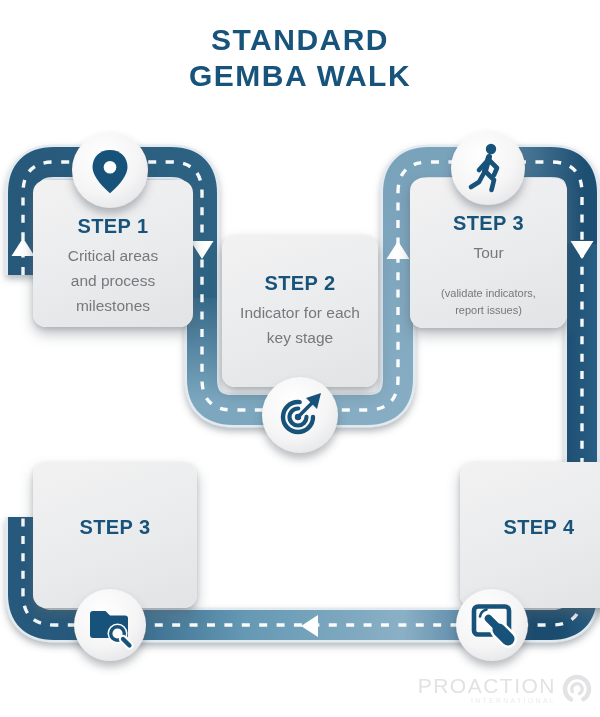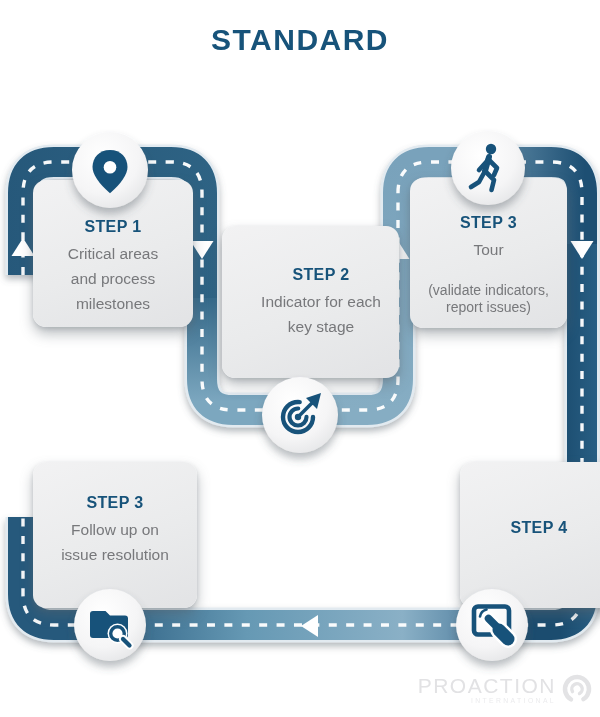--- a/index.html
+++ b/index.html
@@ -15,27 +15,27 @@
   }
   
   .card{
     position:absolute;border-radius:13px;
     background:linear-gradient(160deg,#f2f2f3 0%,#eaebec 55%,#e2e3e5 100%);
     box-shadow:0 7px 13px rgba(96,104,112,.42),0 2px 4px rgba(96,104,112,.22);
     display:flex;flex-direction:column;justify-content:center;align-items:center;
     text-align:center;z-index:2;
   }
   .card-1{left:33px;top:180px;width:160px;height:147px;padding-top:26px;box-sizing:border-box;}
-  .card-2{left:222px;top:226px;width:156px;height:152px;padding-left:21px;}
+  .card-2{left:222px;top:235px;width:156px;height:152px;}
   .card-3{left:410px;top:178px;width:157px;height:150px;padding-top:24px;box-sizing:border-box;}
   .card-4{left:432px;top:462px;width:158px;height:146px;padding-bottom:10px;box-sizing:border-box;margin-left:28px;}
   .card-5{left:33px;top:462px;width:164px;height:146px;padding-bottom:10px;box-sizing:border-box;}
-  .step-label{color:#17537a;font-weight:bold;font-size:16px;letter-spacing:.4px;margin-bottom:5px;text-align:right;}
+  .step-label{color:#17537a;font-weight:bold;font-size:20px;letter-spacing:.4px;margin-bottom:5px;text-align:right;}
   .step-desc{color:#77787b;font-size:15.5px;line-height:25px;white-space:pre-line;}
-  .step-note{color:#77787b;font-size:14px;line-height:17px;white-space:pre-line;margin-top:20px;}
+  .step-note{color:#77787b;font-size:11px;line-height:17px;white-space:pre-line;margin-top:20px;}
   
   .brand{
     position:absolute;right:6px;bottom:5px;display:flex;align-items:center;z-index:3;
   }
   .brand-name{color:#e2e2e4;font-size:21px;letter-spacing:1.5px;line-height:21px;}
   .brand-sub{color:#ebebed;font-size:6.8px;letter-spacing:2.4px;text-align:right;margin-top:1px;}
   .brand-mark{margin-left:4px;}
 </style>
 </head>
 <body>
@@ -92,20 +92,21 @@
       <polygon points="202,259 190.5,241 213.5,241"></polygon>
       <polygon points="398,241 409.5,259 386.5,259"></polygon>
       <polygon points="582,259 570.5,241 593.5,241"></polygon>
       <polygon points="582,538 570.5,520 593.5,520"></polygon>
       <polygon points="301,626 318,615 318,637"></polygon>
     </g>
   </svg>
 
   <div class="title">
     <div>STANDARD</div>
+    <div>GEMBA WALK</div>
   </div>
 
   <div class="card card-1">
     <div class="step-label">STEP 1</div>
     <div class="step-desc">Critical areas
 and process
 milestones</div>
   </div>
   <div class="card card-2">
     <div class="step-label">STEP 2</div>
@@ -116,22 +117,20 @@
     <div class="step-label">STEP 3</div>
     <div class="step-desc">Tour</div>
     <div class="step-note">(validate indicators,
 report issues)</div>
   </div>
   <div class="card card-4">
     <div class="step-label">STEP 4</div>
   </div>
   <div class="card card-5">
     <div class="step-label">STEP 3</div>
-    <div class="step-desc">Follow up on
-issue resolution</div>
   </div>
 
   <svg class="layer" width="600" height="717" viewBox="0 0 600 717" style="z-index:4">
     <defs>
       <radialGradient id="gCirc" cx="0.4" cy="0.33" r="0.8">
         <stop offset="0" stop-color="#ffffff"></stop>
         <stop offset="0.6" stop-color="#f5f5f6"></stop>
         <stop offset="1" stop-color="#e1e2e4"></stop>
       </radialGradient>
       <filter id="fCirc" x="-30%" y="-30%" width="160%" height="170%">

